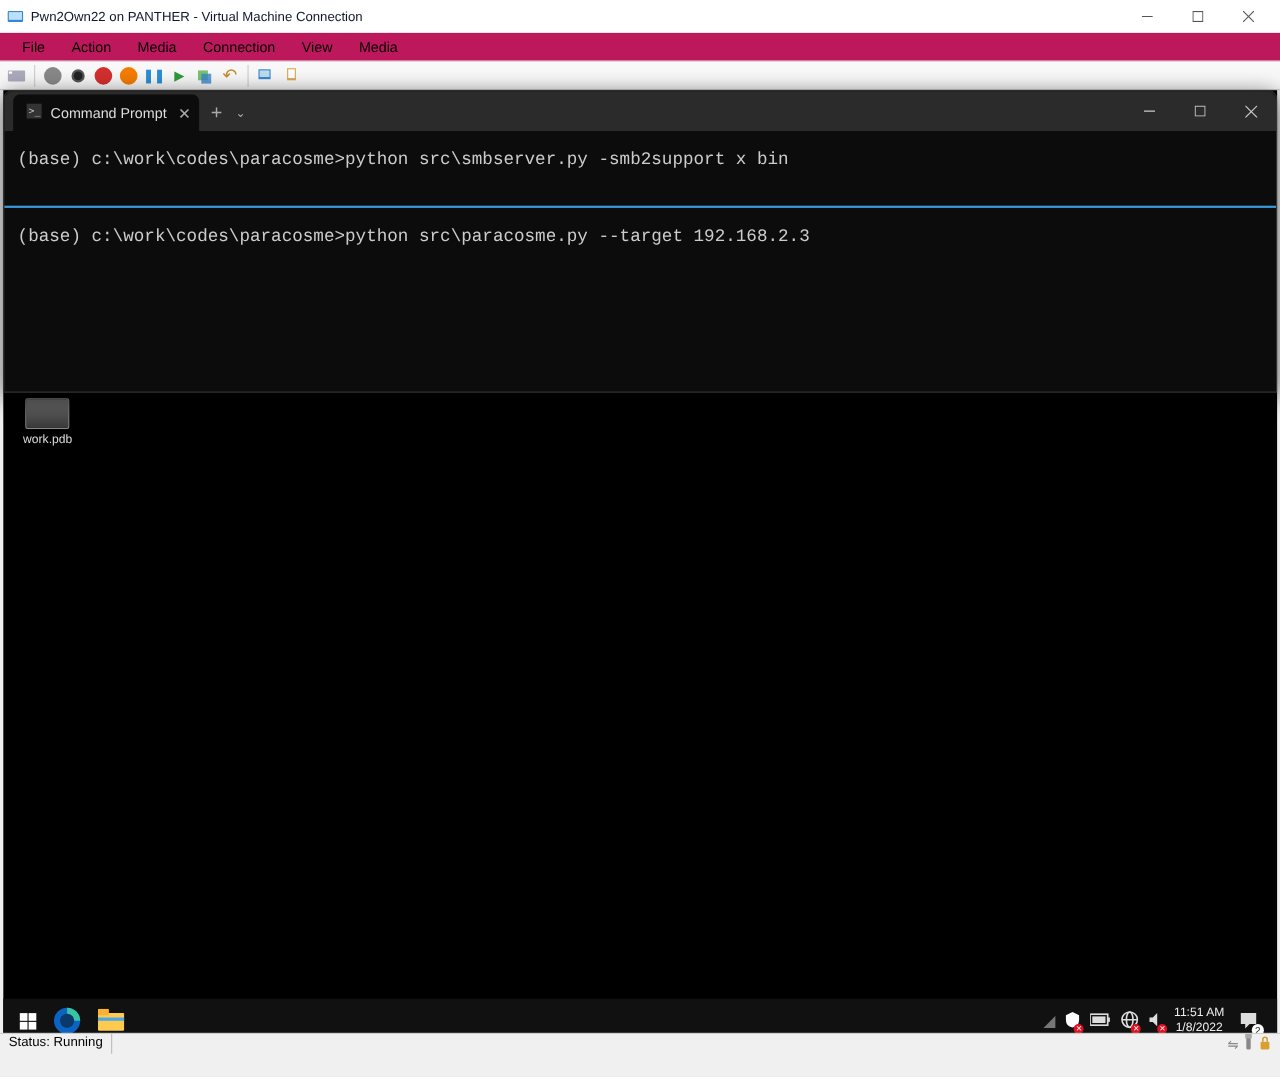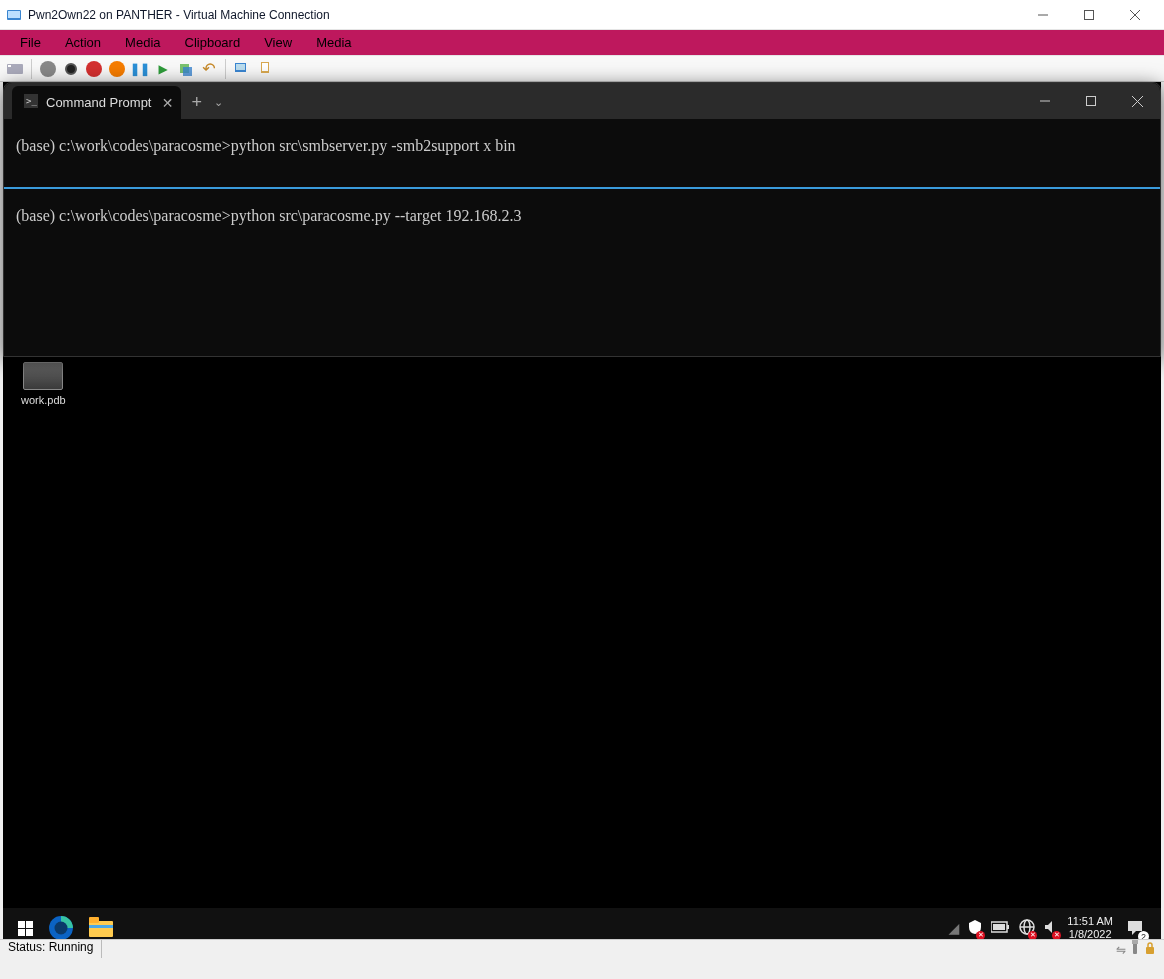--- a/index.html
+++ b/index.html
@@ -91,21 +91,21 @@
   margin-left: 8px;
   position: relative;
   font-size: 13px;
   gap: 8px;
 }
 .term-tab-close { position:absolute; right:8px; color:#aaa; font-size:14px;}
 .term-tab-actions { display:flex; align-items:center; margin-left:10px; gap:12px; color:#aaa; height:33px;}
 .term-win-controls { margin-left:auto; display:flex; align-items:center; height:36px;}
 .term-win-btn { width:46px; height:36px; display:flex; align-items:center; justify-content:center; color:#ccc; font-size:12px;}
 .term-body {
-  font-family: Liberation Serif, serif;
+  font-family: Liberation Mono, monospace;
   font-size: 16px;
   color: #ccc;
   padding: 14px 12px;
   line-height: 1.6;
 }
 .term-pane {
   white-space: pre;
 }
 .term-divider {
   height: 2px;
@@ -210,21 +210,21 @@
           <line x1="10" y1="0" x2="0" y2="10" stroke="#555" stroke-width="1"></line>
         </svg>
     </div>
   </div>
 </div>
 
 <div class="menu-bar">
   <span class="menu-item">File</span>
   <span class="menu-item">Action</span>
   <span class="menu-item">Media</span>
-  <span class="menu-item">Clipboard</span>
+  <span class="menu-item">Connection</span>
   <span class="menu-item">View</span>
   <span class="menu-item">Media</span>
 </div>
 
 <div class="toolbar">
   <span class="tb-icon">
       <svg width="16" height="12">
         <rect width="16" height="10" y="1" fill="#aab" rx="1"></rect>
         <rect x="1" y="2" width="3" height="2" fill="#fff"></rect>
       </svg>

